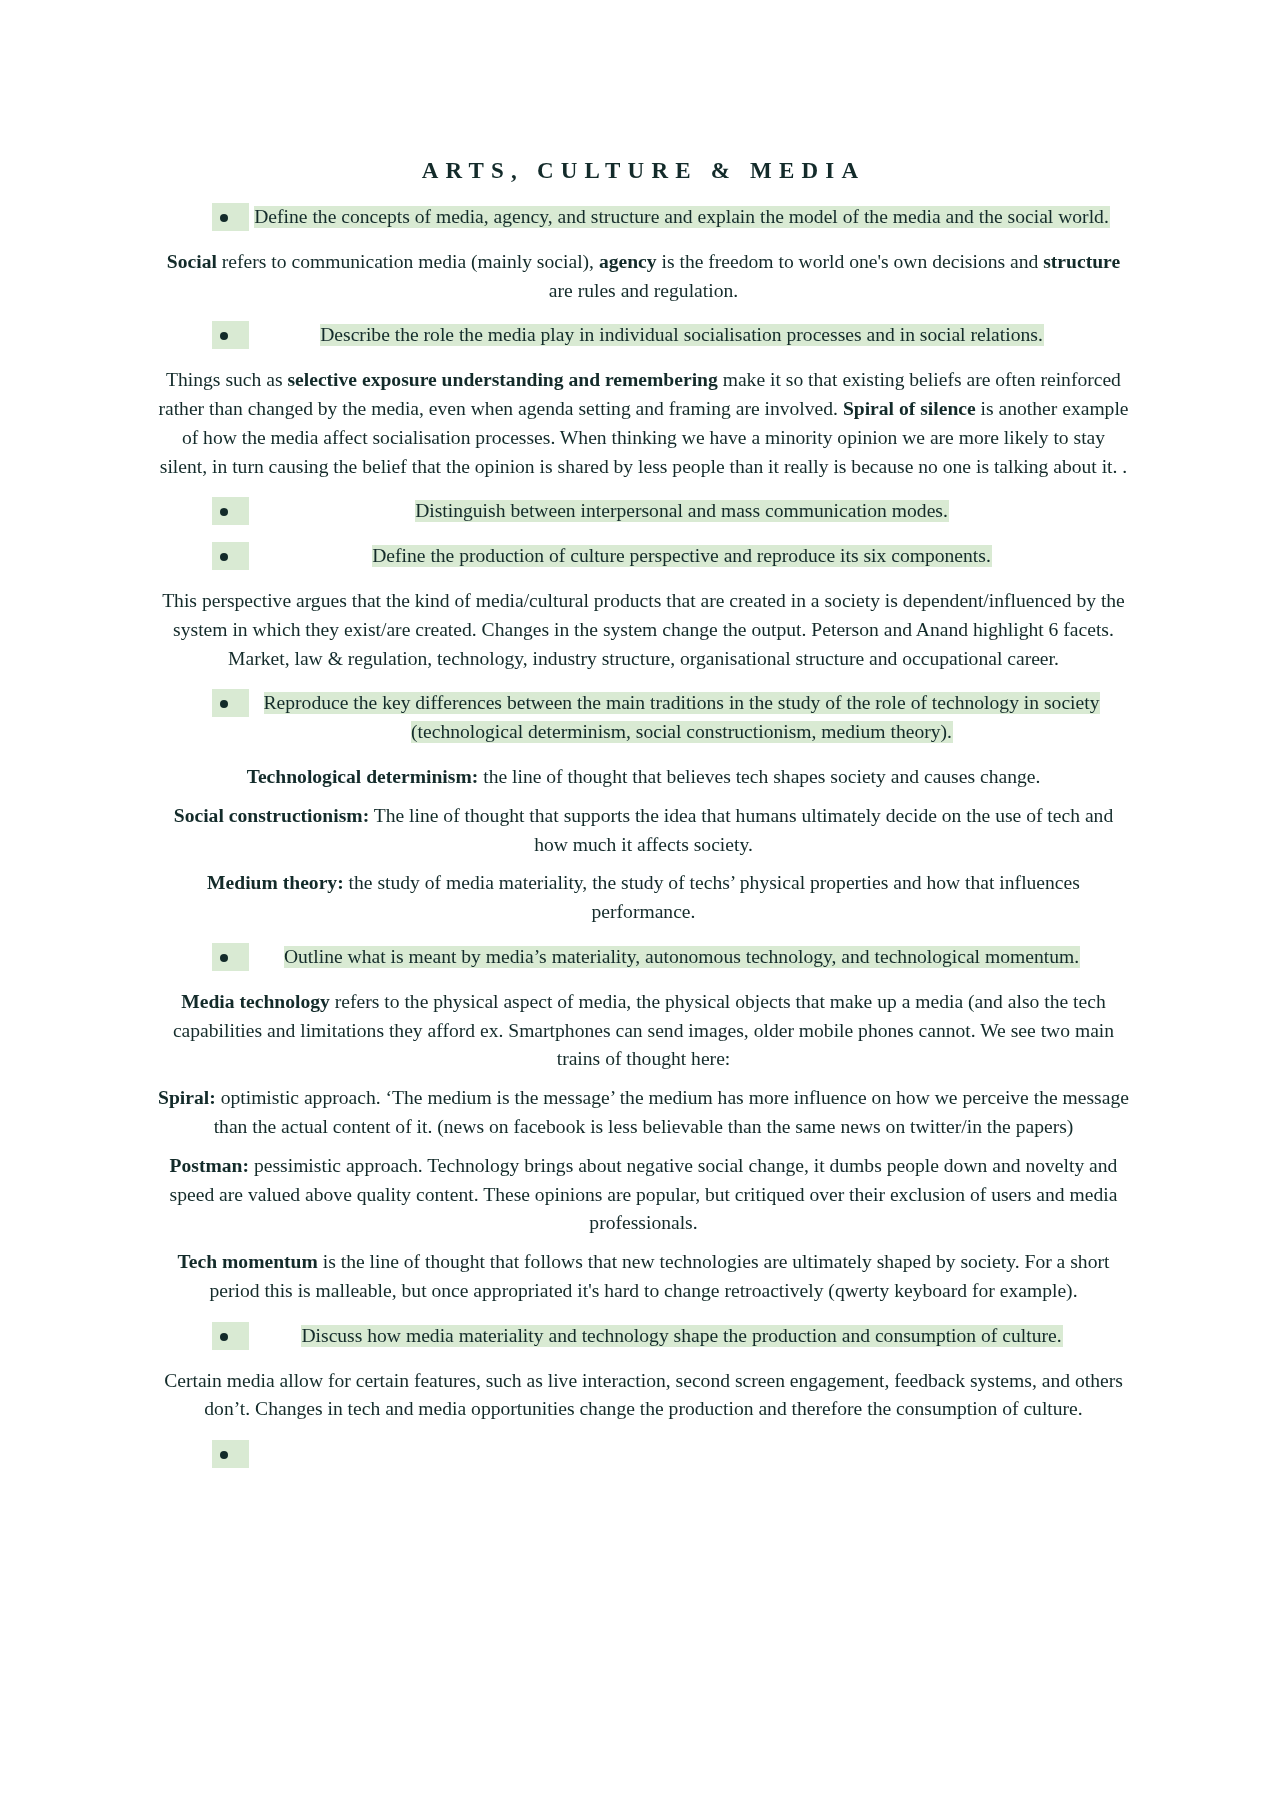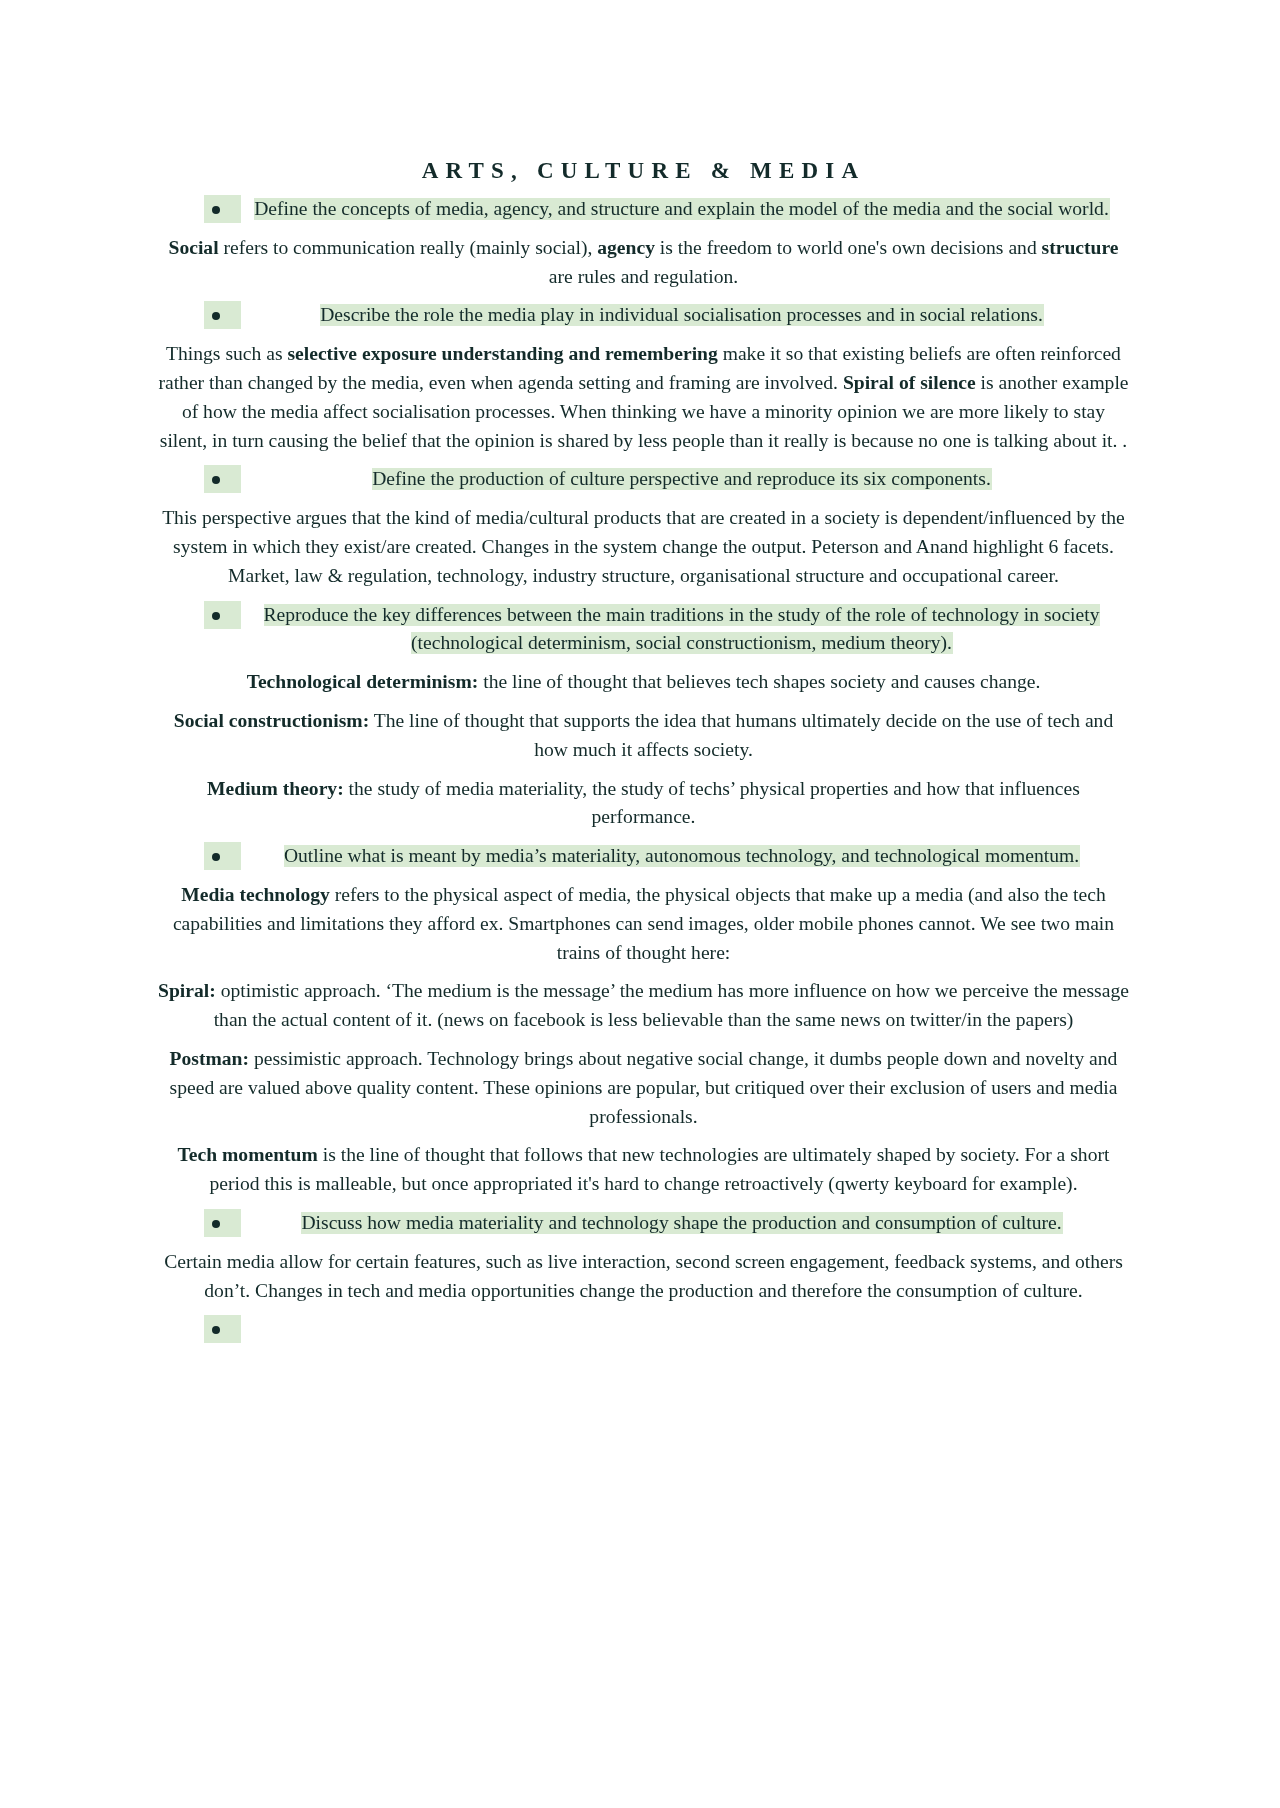--- a/index.html
+++ b/index.html
@@ -7,21 +7,21 @@
   .page {
     position: absolute; left: 156px; top: 155px; width: 975px;
     font-family: "Liberation Serif", "DejaVu Serif", serif;
     font-size: 19.6px; line-height: 28.8px; color: #132b2a; text-align: center;
   }
   .title {
     font-weight: bold; font-size: 23px; letter-spacing: 7.2px;
     line-height: 32px; margin: 0 0 7px 0; color: #132b2a;
   }
   .bullets { list-style: none; margin: 0 0 10px 0; padding: 0; }
-  .bullets li { position: relative; padding-left: 77px; margin: 8px; }
+  .bullets li { position: relative; padding-left: 77px; margin: 16px; }
   .bullets li .hl { background: #d9ead3; box-decoration-break: clone; -webkit-box-decoration-break: clone; padding: 0 1px 1px 0; }
   .bullets li .dot {
     position: absolute; left: 40px; top: 0; background: #d9ead3;
     width: 37px; height: 28px; display: block;
   }
   .bullets li .dot::before {
     content: ""; position: absolute; left: 8px; top: 11px; width: 8px; height: 8px;
     border-radius: 50%; background: #132b2a;
   }
   p { margin: 0 0 10px 0; }
@@ -29,26 +29,27 @@
 </style>
 </head>
 <body>
 
 <div class="page">
   <div class="title">ARTS, CULTURE &amp; MEDIA</div>
   <div id="body">
       <ul class="bullets">
         <li><span class="dot"></span><span class="hl">Define the concepts of media, agency, and structure and explain the model of the media and the social world.</span></li>
       </ul>
-      <p><b>Social</b><span> refers to communication really (mainly social), </span><b>agency</b><span> is the freedom to world one's own decisions and </span><b>structure</b><span> are rules and regulation.</span></p>
+      <p><b>Social</b><span> refers to communication media (mainly social), </span><b>agency</b><span> is the freedom to world one's own decisions and </span><b>structure</b><span> are rules and regulation.</span></p>
       <ul class="bullets">
         <li><span class="dot"></span><span class="hl">Describe the role the media play in individual socialisation processes and in social relations.</span></li>
       </ul>
       <p><span>Things such as </span><b>selective exposure understanding and remembering</b><span> make it so that existing beliefs are often reinforced rather than changed by the media, even when agenda setting and framing are involved. </span><b>Spiral of silence</b><span> is another example of how the media affect socialisation processes. When thinking we have a minority opinion we are more likely to stay silent, in turn causing the belief that the opinion is shared by less people than it really is because no one is talking about it. .</span></p>
       <ul class="bullets">
+        <li><span class="dot"></span><span class="hl">Distinguish between interpersonal and mass communication modes.</span></li>
         <li><span class="dot"></span><span class="hl">Define the production of culture perspective and reproduce its six components.</span></li>
       </ul>
       <p><span>This perspective argues that the kind of media/cultural products that are created in a society is dependent/influenced by the system in which they exist/are created. Changes in the system change the output. Peterson and Anand highlight 6 facets. Market, law &amp; regulation, technology, industry structure, organisational structure and occupational career.</span></p>
       <ul class="bullets">
         <li><span class="dot"></span><span class="hl">Reproduce the key differences between the main traditions in the study of the role of technology in society (technological determinism, social constructionism, medium theory).</span></li>
       </ul>
       <p><b>Technological determinism:</b><span> the line of thought that believes tech shapes society and causes change.</span></p>
       <p><b>Social constructionism:</b><span> The line of thought that supports the idea that humans ultimately decide on the use of tech and how much it affects society.</span></p>
       <p><b>Medium theory:</b><span> the study of media materiality, the study of techs’ physical properties and how that influences performance.</span></p>
       <ul class="bullets">

